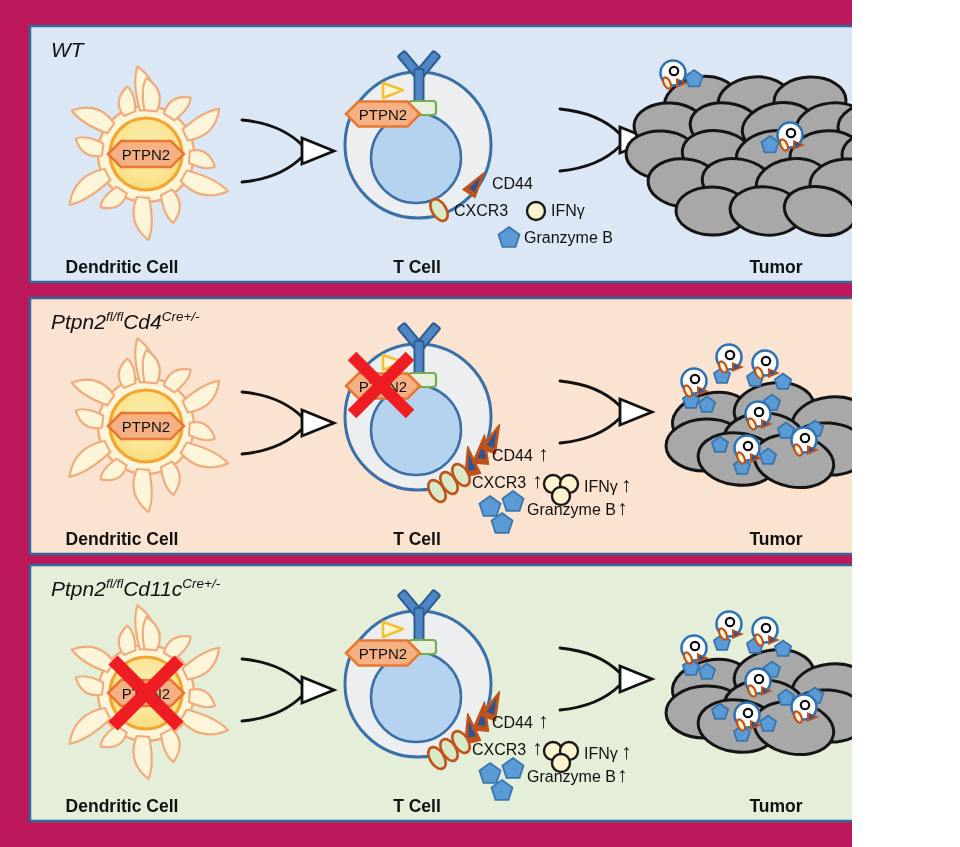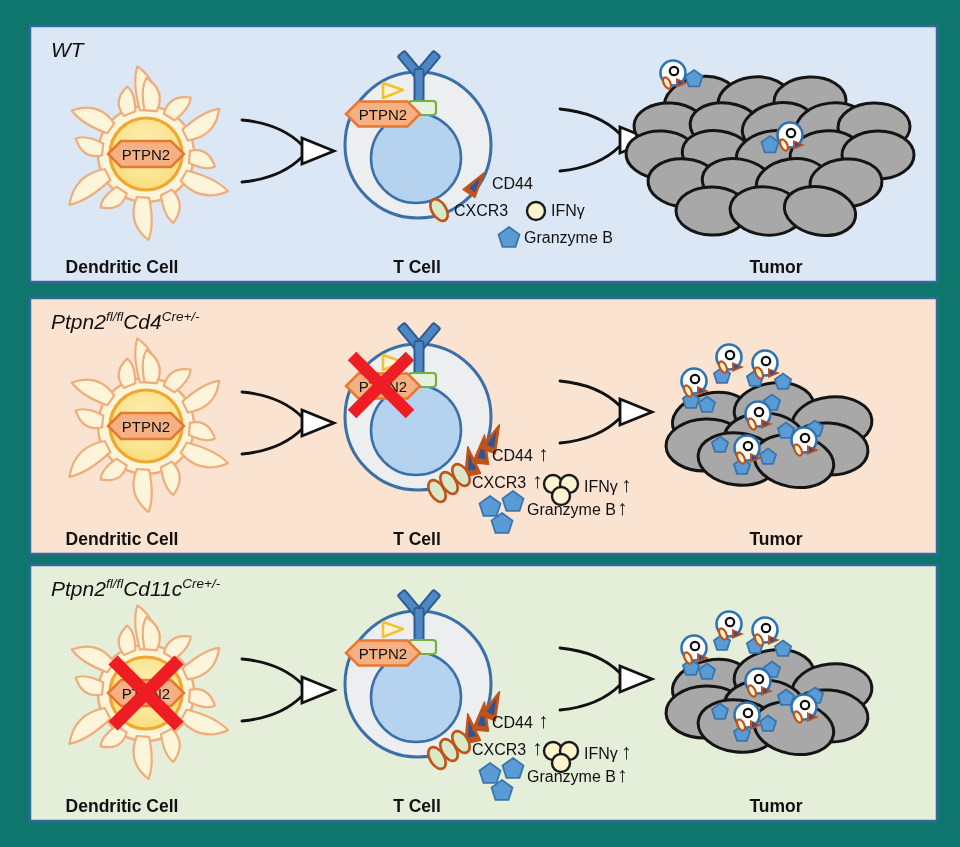--- a/index.html
+++ b/index.html
@@ -1,16 +1,16 @@
 <!DOCTYPE html>
 <html><head>
 <meta charset="utf-8">
 <style>
   html,body{margin:0;padding:0;background:#ffffff;}
-  .stage{width:960px;height:847px;background:#0f766e;position:relative;overflow:hidden;
+  .stage{width:852px;height:847px;background:#be185d;position:relative;overflow:hidden;
          font-family:"Liberation Sans","DejaVu Sans",sans-serif;}
   svg{display:block;}
   text{font-family:"Liberation Sans","DejaVu Sans",sans-serif;}
 </style>
 </head>
 <body>
 
 <div class="stage">
   <svg id="fig" width="960" height="847" viewBox="0 0 960 847">
       <defs>

